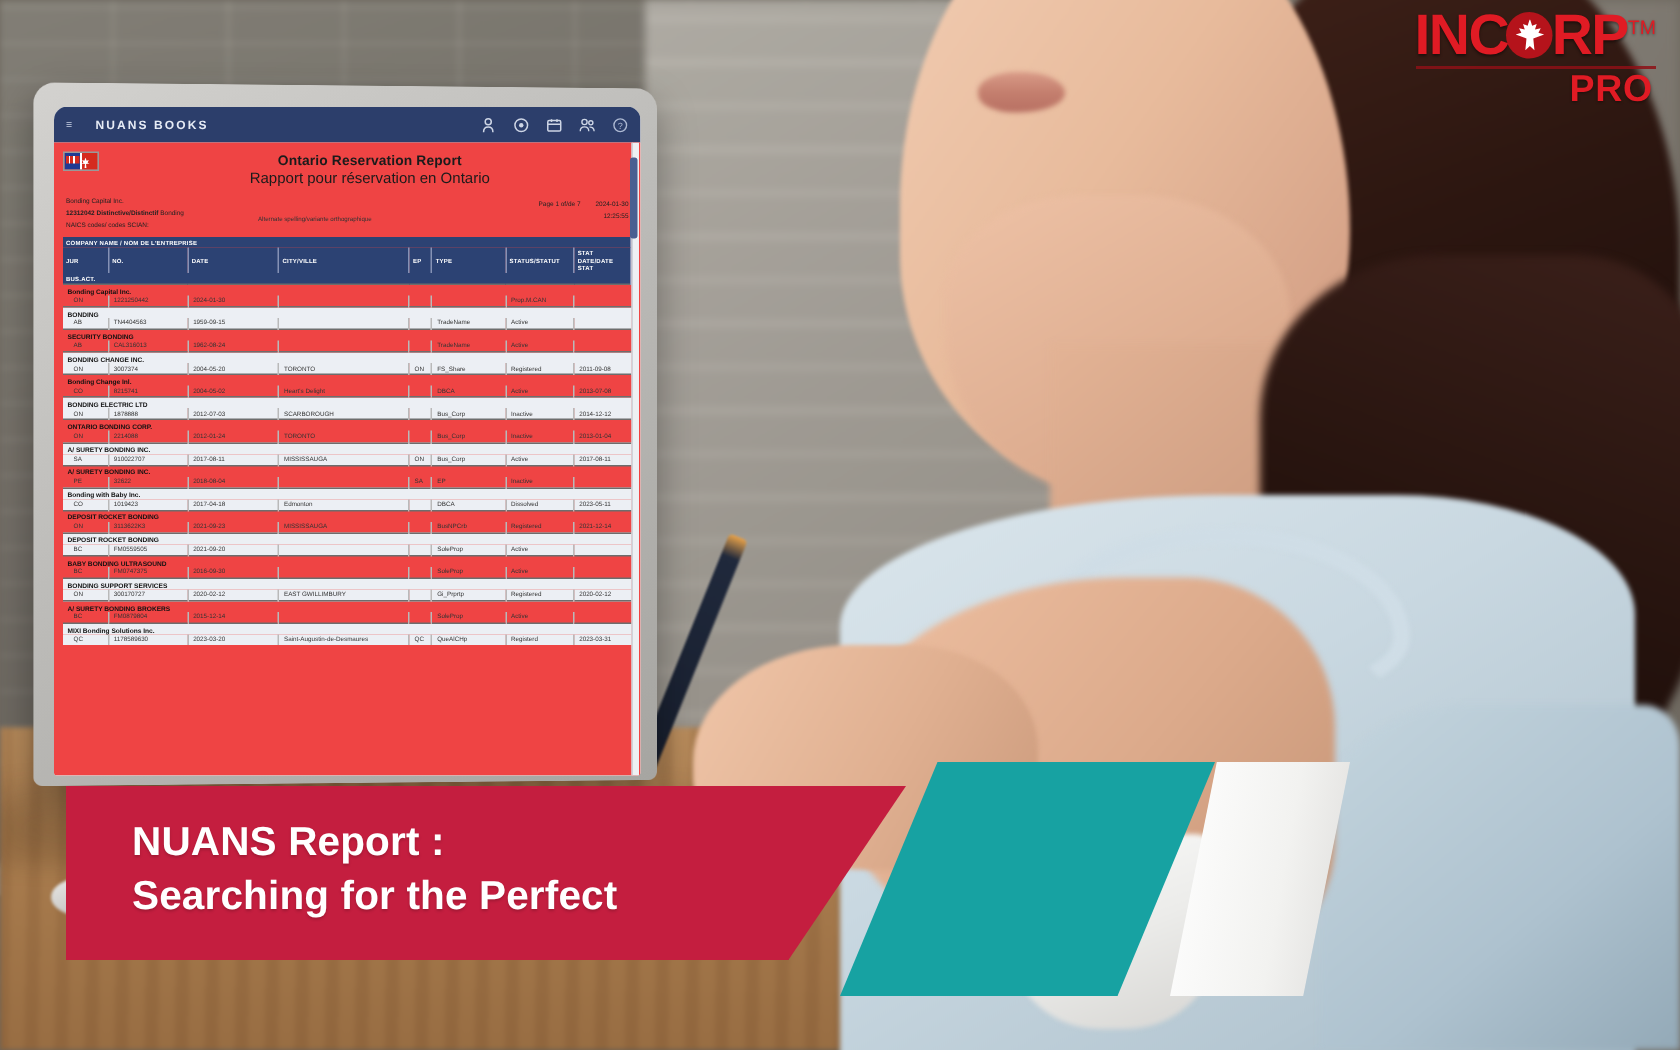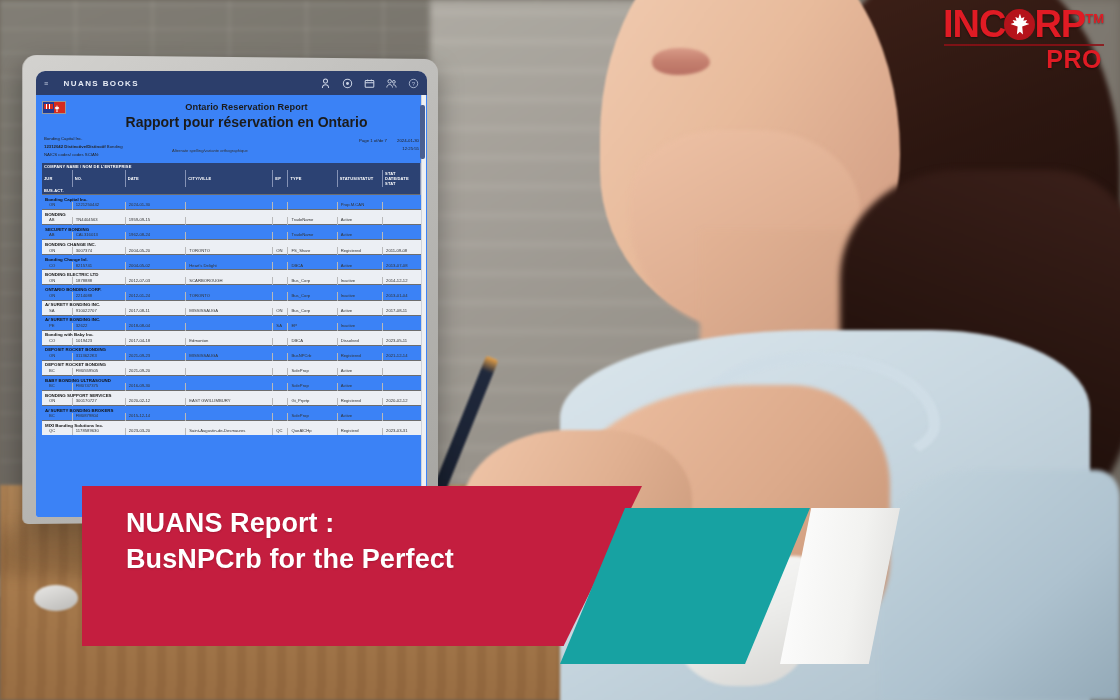--- a/index.html
+++ b/index.html
@@ -179,42 +179,42 @@
   .app-bar .app-title {
     color:#e6ebf5; font-size:8px; font-weight:700; letter-spacing:1.4px;
     filter:blur(.5px); margin-left:6px;
   }
   .app-bar .tools { margin-left:auto; display:flex; gap:11px; align-items:center; }
   .tb-ic { width:11px; height:11px; opacity:.92; }
   .tb-ic svg { display:block; }
 
   
   .report {
-    background:#3b82f6; height:calc(100% - 24px);
+    background:#ef4444; height:calc(100% - 24px);
     padding:6px 6px 0 6px; overflow:hidden;
     position:relative;
   }
   .rpt-head { display:flex; align-items:flex-start; gap:6px; }
   .flag {
     width:24px; height:13px; flex:0 0 auto;
     background:linear-gradient(90deg,#1f3a93 0%,#1f3a93 48%,#fff 48%,#fff 52%,#d52b1e 52%);
     position:relative; border:.5px solid #999;
   }
   .flag::before {
     content:""; position:absolute; left:1px; top:1.5px; width:9px; height:5px;
     background:
       linear-gradient(90deg,#d52b1e 0 2px,#fff 2px 3px,#d52b1e 3px 5px,#fff 5px 6px,#d52b1e 6px 9px);
   }
   .flag::after {
     content:""; position:absolute; right:5px; top:3px; width:6px; height:7px;
     background:#fff; clip-path:polygon(50% 0,62% 32%,86% 24%,74% 50%,96% 58%,56% 62%,60% 100%,40% 100%,44% 62%,4% 58%,26% 50%,14% 24%,38% 32%);
   }
   .rpt-titles { flex:1; text-align:center; margin-top:1px; }
   .rpt-title-en { font-size:9.2px; font-weight:700; color:#1b1b1b; letter-spacing:.1px; }
-  .rpt-title-fr { font-size:14px; font-weight:700; color:#1b1b1b; margin-top:2px; }
+  .rpt-title-fr { font-size:10px; font-weight:400; color:#1b1b1b; margin-top:2px; }
 
   .rpt-meta { margin-top:5px; position:relative; height:26px; font-size:4.3px; color:#222; }
   .meta-l { position:absolute; left:2px; top:0; line-height:1.85; }
   .meta-l b { font-weight:700; }
   .meta-c { position:absolute; left:130px; top:13px; font-size:4.1px; color:#333; }
   .meta-r { position:absolute; right:34px; top:2px; text-align:right; line-height:1.9; }
   .meta-r2 { position:absolute; right:2px; top:2px; text-align:right; line-height:1.9; }
 
   
   table.nuans { width:100%; border-collapse:collapse; table-layout:fixed; margin-top:2px; }
@@ -253,31 +253,31 @@
   .logo-main .leaf-o {
     display:inline-block; width:31px; height:31px; border-radius:50%;
     background:#b5131b; position:relative; vertical-align:-3px; margin:0 -1px;
   }
   .logo-main .leaf-o::after {
     content:""; position:absolute; left:50%; top:50%;
     transform:translate(-50%,-52%); width:19px; height:21px; background:#fff;
     clip-path:polygon(50% 0%,58% 22%,74% 16%,68% 34%,88% 30%,80% 44%,100% 50%,62% 62%,66% 100%,50% 86%,34% 100%,38% 62%,0% 50%,20% 44%,12% 30%,32% 34%,26% 16%,42% 22%);
   }
   .logo-tm {
-    font-size:13px; font-weight:700; color:#e01b24; vertical-align:super;
+    font-size:13px; font-weight:400; color:#e01b24; vertical-align:super;
     letter-spacing:0;
   }
   .logo-rule { height:2px; background:#8d1016; margin:1px 0 1px 40px; opacity:.85; }
   .logo-pro {
     font-size:25px; font-weight:700; color:#e01b24; letter-spacing:.5px;
     line-height:1; text-shadow:0 1px 2px rgba(0,0,0,.4); margin-right:2px;
   }
 
   
-  #banner { position:absolute; left:44px; top:486px; width:560px; height:160px;margin-left:38px; }
+  #banner { position:absolute; left:44px; top:524px; width:560px; height:116px; }
   .band-red {
     position:absolute; inset:0; background:#c41e3f;
     clip-path:polygon(0 0, 100% 0, 86% 100%, 0 100%);
     box-shadow:0 6px 18px rgba(0,0,0,.30);
   }
   .band-text {
     position:absolute; left:44px; top:20px; right:60px;
     color:#fff; font-weight:700; font-size:27px; line-height:1.32;
     letter-spacing:.1px; text-shadow:0 1px 2px rgba(0,0,0,.18);
   }
@@ -643,17 +643,17 @@
 <div id="logo">
   <div class="logo-main">INC<span class="leaf-o"></span>RP<span class="logo-tm">TM</span></div>
   <div class="logo-rule"></div>
   <div class="logo-pro">PRO</div>
 </div>
 
 <div id="banner">
   <div class="band-red"></div>
   <div class="band-text">
     <div>NUANS Report :</div>
-    <div>BusNPCrb for the Perfect</div>
+    <div>Searching for the Perfect</div>
   </div>
 </div>
 <div class="shape-teal"></div>
 <div class="shape-white"></div>
 
 </body></html>

